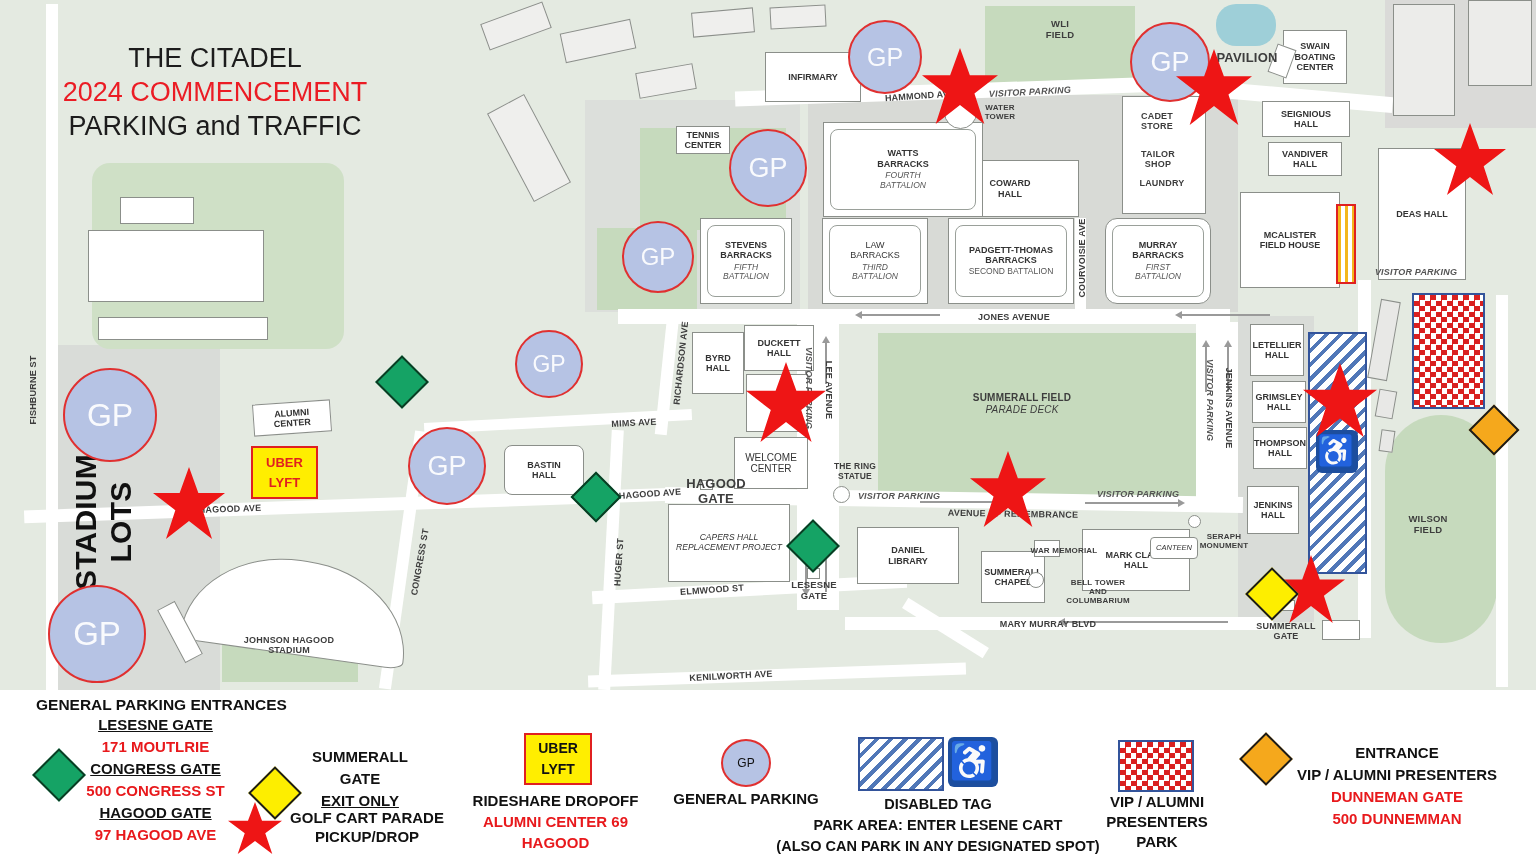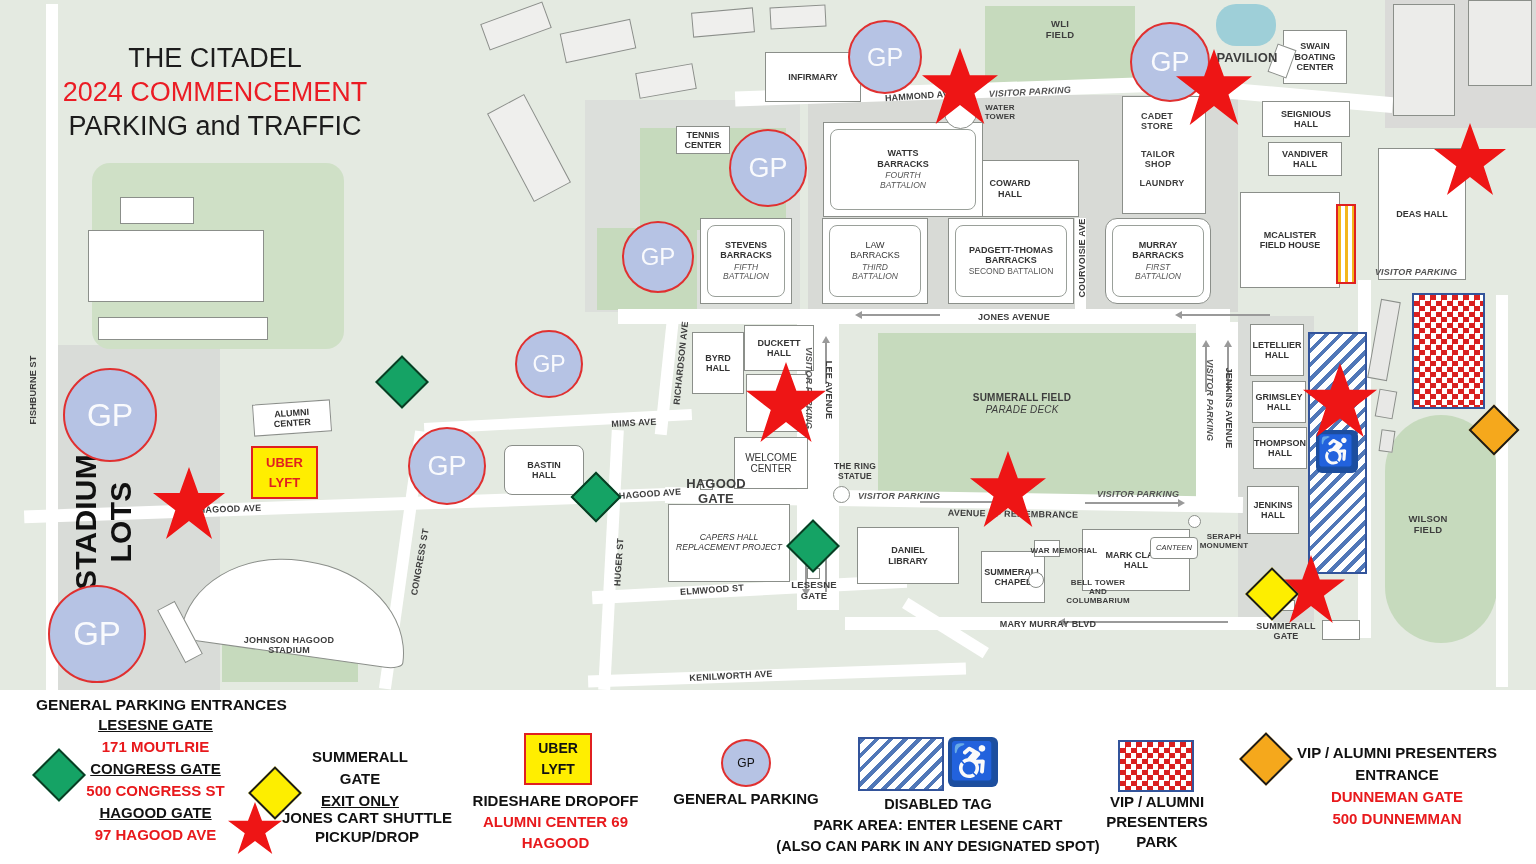--- a/index.html
+++ b/index.html
@@ -377,21 +377,21 @@
       <div class="red">97 HAGOOD AVE</div>
     </div>
 
     <div id="lg-yellow-dia" class="lg"></div>
     <div id="lg-sg-block" class="lg">
       <div>SUMMERALL GATE</div>
       <div class="u">EXIT ONLY</div>
     </div>
     <div id="lg-star" class="lg star"></div>
     <div id="lg-golf" class="lg">
-      <div>JONES CART SHUTTLE</div>
+      <div>GOLF CART PARADE</div>
       <div>PICKUP/DROP</div>
     </div>
 
     <div id="lg-uber" class="lg uberbox">UBER
 LYFT</div>
     <div id="lg-rideshare" class="lg">
       <div>RIDESHARE DROPOFF</div>
       <div class="red">ALUMNI CENTER 69 HAGOOD</div>
     </div>
 
@@ -408,19 +408,19 @@
 
     <div id="lg-checker" class="lg checker"></div>
     <div id="lg-vippark" class="lg">
       <div>VIP / ALUMNI</div>
       <div>PRESENTERS</div>
       <div>PARK</div>
     </div>
 
     <div id="lg-orange-dia" class="lg"></div>
     <div id="lg-vipent" class="lg">
+      <div>ENTRANCE</div>
       <div>VIP / ALUMNI PRESENTERS</div>
-      <div>ENTRANCE</div>
       <div class="red">DUNNEMAN GATE</div>
       <div class="red">500 DUNNEMMAN</div>
     </div>
   </div>
 </div>
 
 </body></html>

